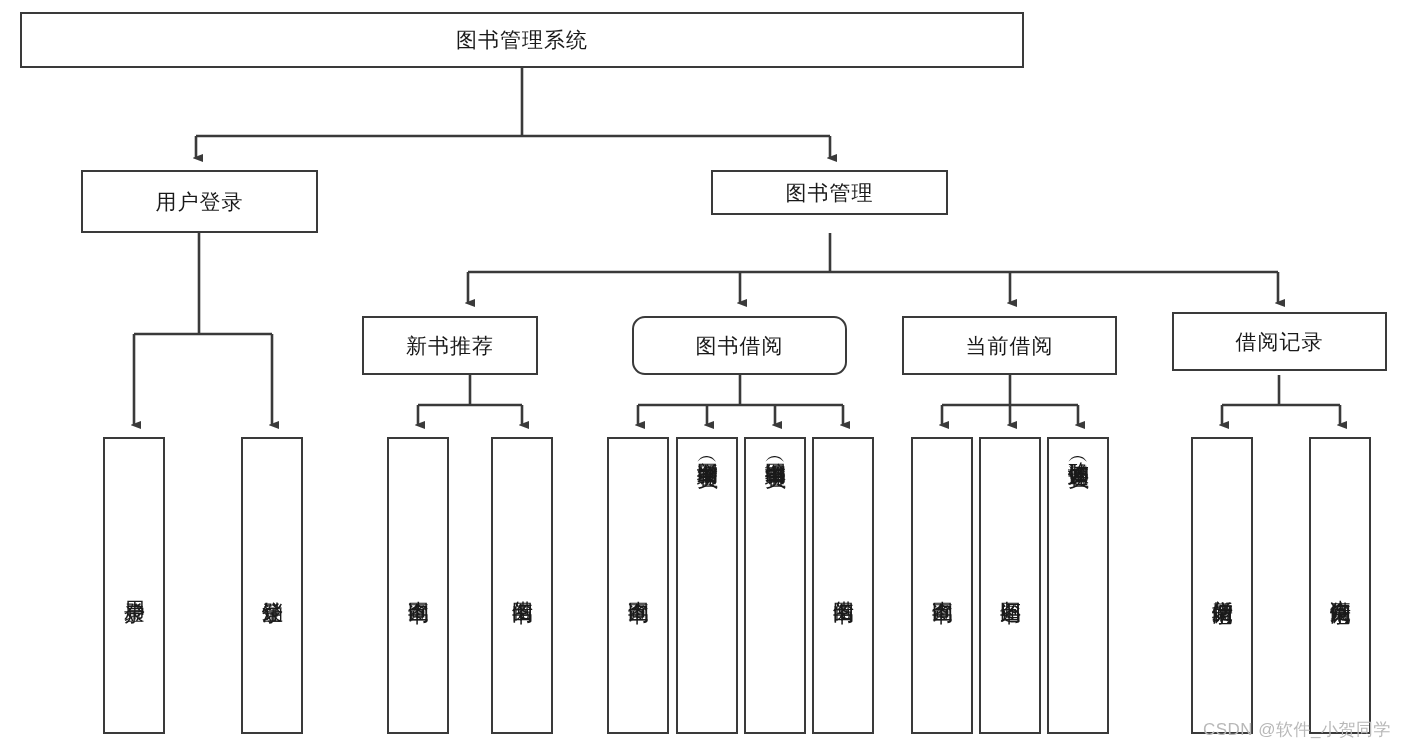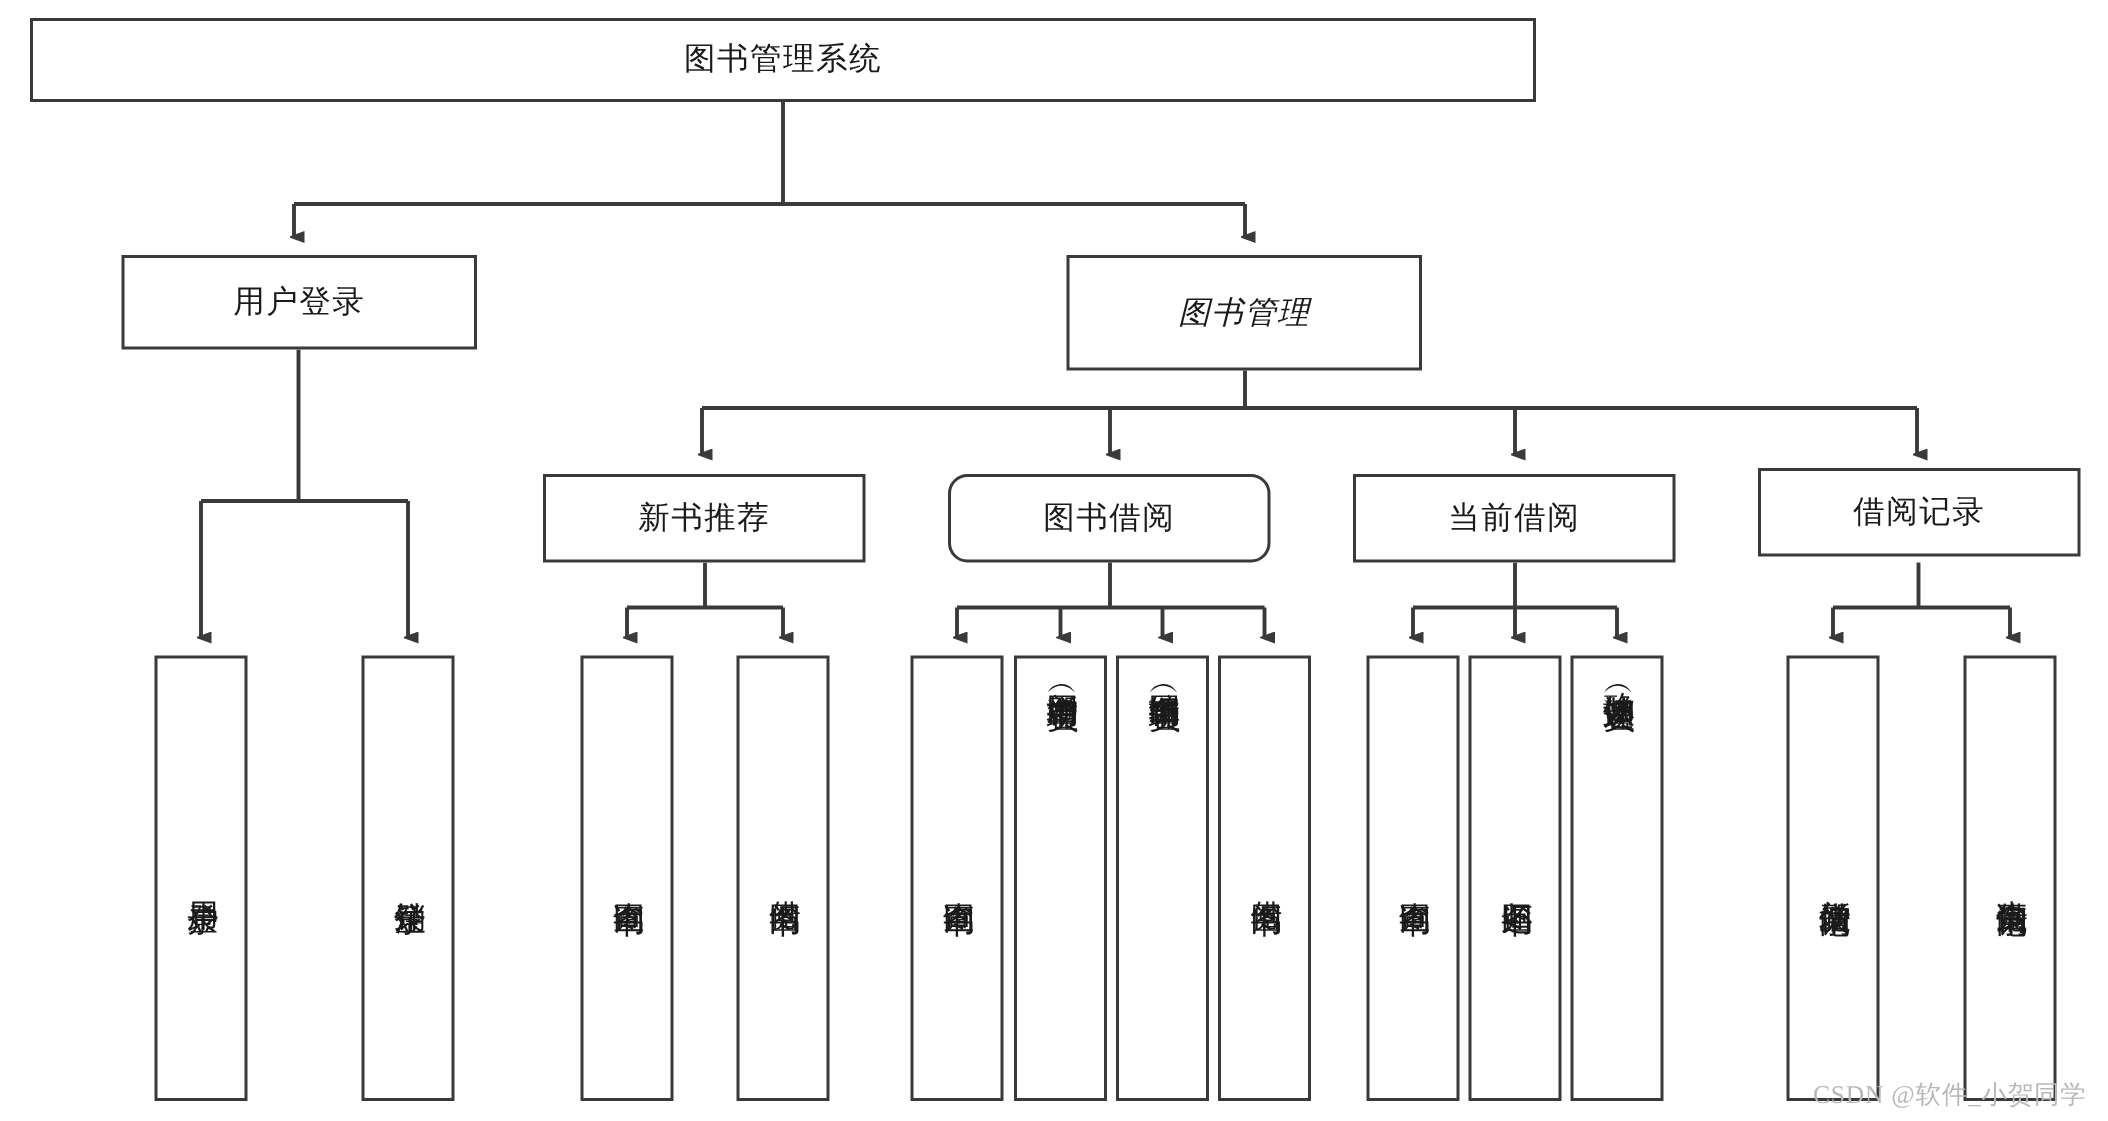--- a/index.html
+++ b/index.html
@@ -67,21 +67,21 @@
     align-items: center;
   }
   #watermark {
     position: absolute;
     right: 14px;
     bottom: 6px;
     font-size: 17px;
     color: #b8b8b8;
     letter-spacing: 0.5px;
     white-space: nowrap;
-    font-family: Liberation Serif, serif;
+    font-family: Liberation Sans, sans-serif;
     margin-top: 28px;
   }
 </style>
 </head>
 <body>
 
 <div id="canvas">
 
   <svg id="edges" viewBox="0 0 1405 747" xmlns="http://www.w3.org/2000/svg">
     <defs>
@@ -133,25 +133,25 @@
     </g>
   </svg>
 
   <div class="node node-h" style="left:20px; top:12px; width:1004px; height:56px;">
     <span>图书管理系统</span>
   </div>
 
   <div class="node node-h" style="left:81px; top:170px; width:237px; height:63px;">
     <span>用户登录</span>
   </div>
-  <div class="node node-h" style="left:711px; top:170px; width:237px; height:77px;font-style:italic;">
+  <div class="node node-h" style="left:711px; top:170px; width:237px; height:45px;">
     <span>图书管理</span>
   </div>
 
-  <div class="node node-h" style="left:362px; top:316px; width:215px; height:59px;">
+  <div class="node node-h" style="left:362px; top:316px; width:176px; height:59px;">
     <span>新书推荐</span>
   </div>
   <div class="node node-h" style="left:632px; top:316px; width:215px; height:59px;border-radius:13px;">
     <span>图书借阅</span>
   </div>
   <div class="node node-h" style="left:902px; top:316px; width:215px; height:59px;">
     <span>当前借阅</span>
   </div>
   <div class="node node-h" style="left:1172px; top:312px; width:215px; height:59px;">
     <span>借阅记录</span>

